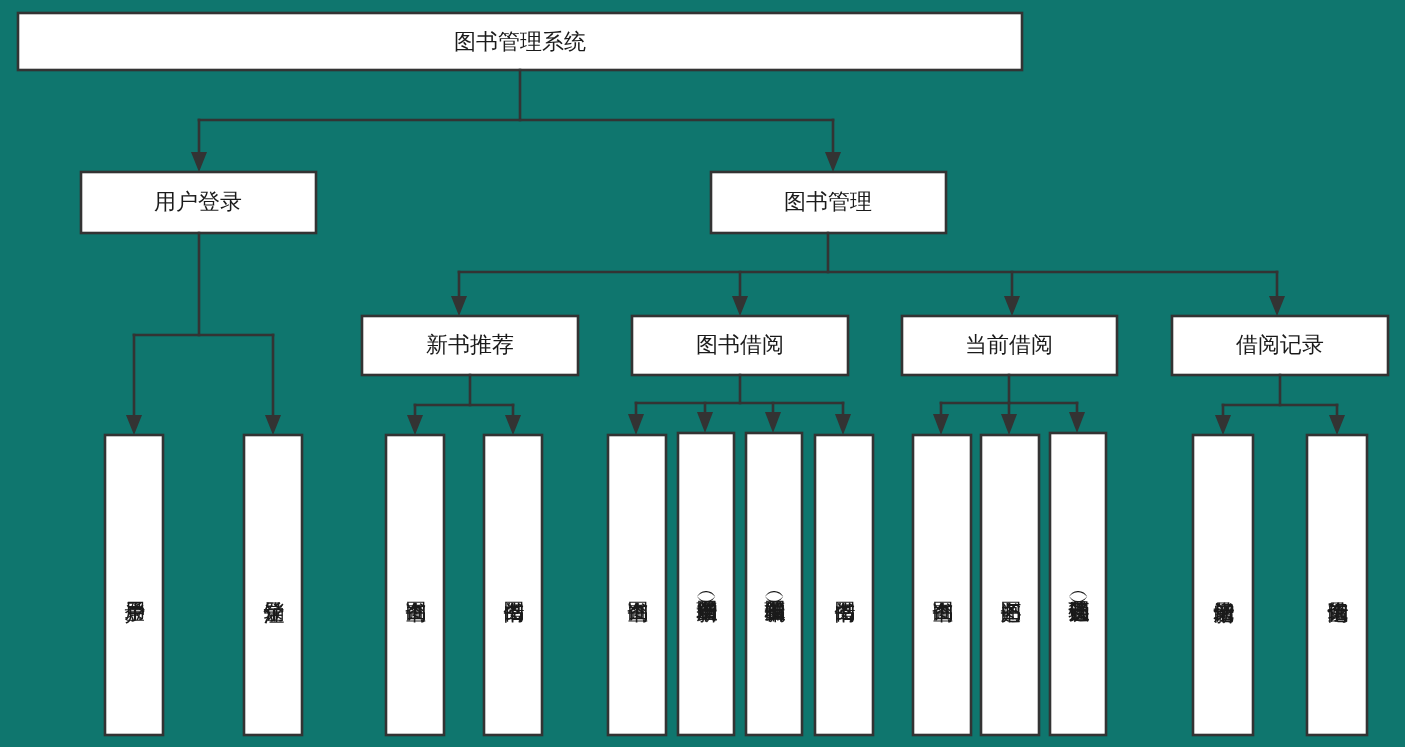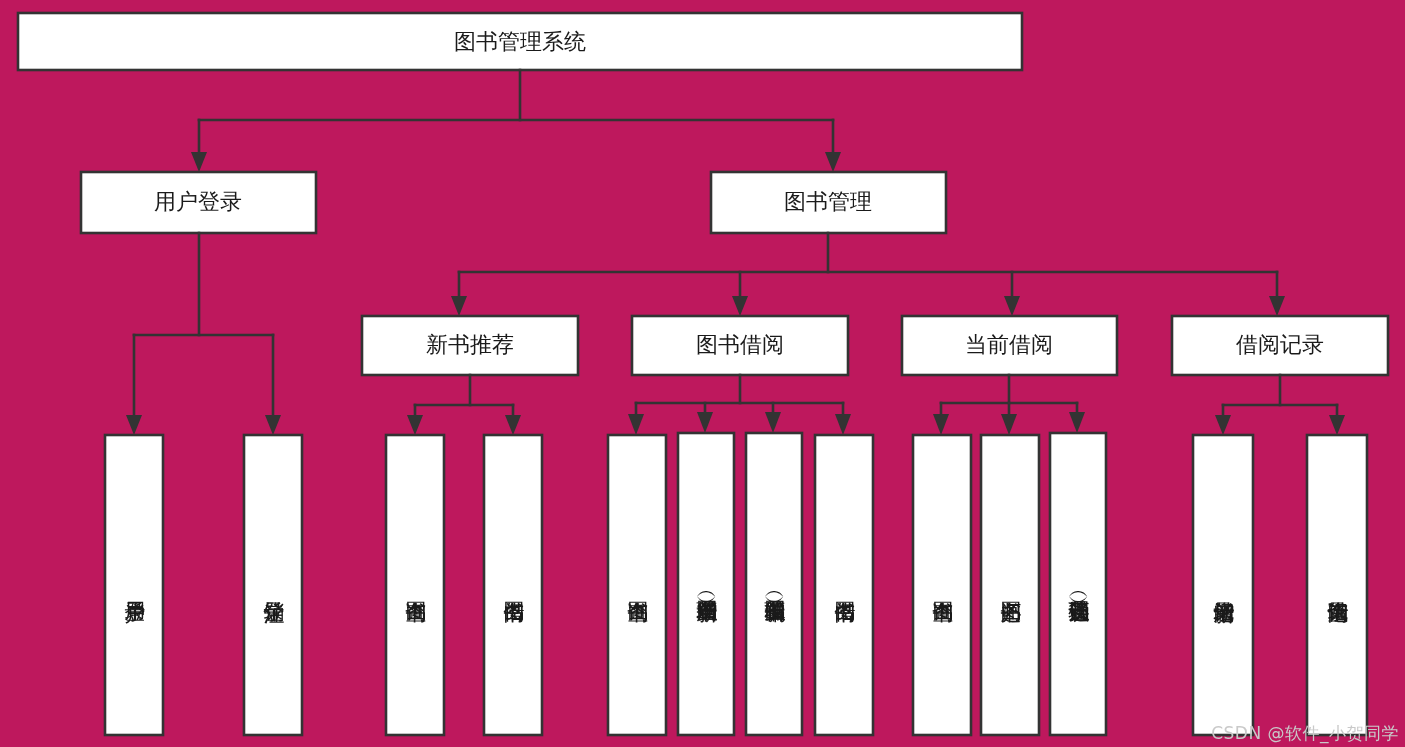--- a/index.html
+++ b/index.html
@@ -1,18 +1,18 @@
 <!DOCTYPE html>
 <html><head>
 <meta charset="utf-8">
 <style>
   html,body{margin:0;padding:0;background:#ffffff;}
   body{width:1405px;height:747px;overflow:hidden;
        font-family:"DejaVu Sans","Liberation Sans",sans-serif;}
-  #chart-root{position:relative;width:1405px;height:747px;background:#be185d;}
+  #chart-root{position:relative;width:1405px;height:747px;background:#0f766e;}
   svg.diagram{position:absolute;left:0;top:0;width:1405px;height:747px;}
   .node-box{fill:#ffffff;stroke:#333333;stroke-width:2.6;}
   .connector{stroke:#333333;stroke-width:2.6;fill:none;stroke-linecap:square;}
   .arrow-head{fill:#333333;stroke:none;}
   .node-label{fill:#1a1a1a;font-family:"DejaVu Sans","Liberation Sans",sans-serif;
               font-size:22px;text-anchor:middle;dominant-baseline:middle;}
   .node-label.vertical{font-size:21px;}
   .watermark{position:absolute;right:6px;bottom:2px;color:#c9c9c9;
              font-size:17px;letter-spacing:.5px;white-space:nowrap;
              font-family:"DejaVu Sans","Liberation Sans",sans-serif;}
@@ -184,15 +184,14 @@
     <rect class="node-box" x="1193" y="435" width="60" height="300"></rect>
     <text class="node-label vertical" x="1223" y="585" writing-mode="tb">新增借阅记录</text>
   </g>
   <g>
     <rect class="node-box" x="1307" y="435" width="60" height="300"></rect>
     <text class="node-label vertical" x="1337" y="585" writing-mode="tb">查询借阅记录</text>
   </g>
 
 </svg>
 
-<div class="watermark">CSDN @软件_小贺同学</div>
 
 </div>
 
 </body></html>

